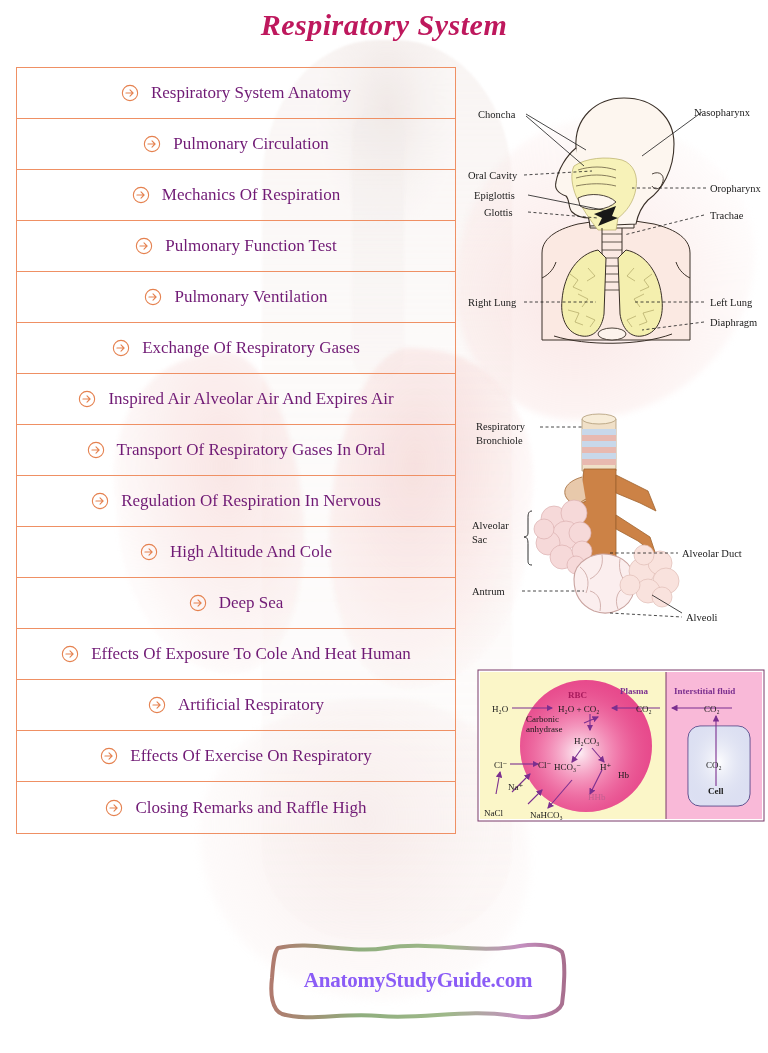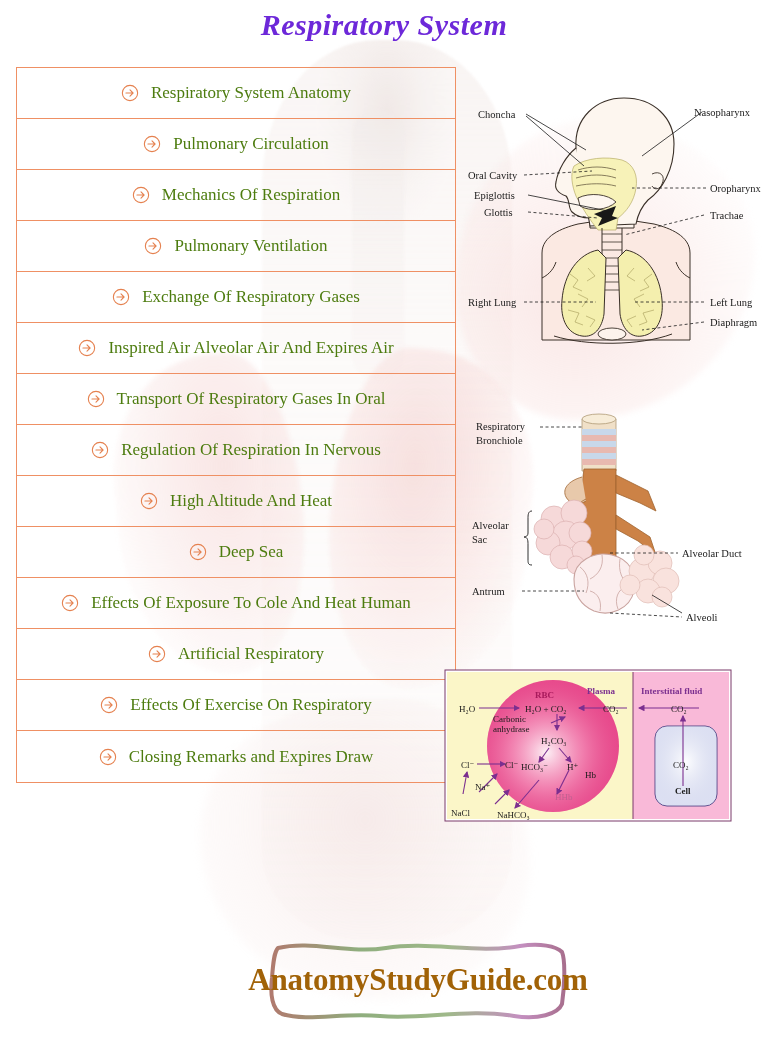--- a/index.html
+++ b/index.html
@@ -78,21 +78,21 @@
   
   .page-title {
     position: absolute;
     top: 8px; left: 0; right: 0;
     text-align: center;
     z-index: 5;
     font-size: 30px;
     font-weight: bold;
     font-style: italic;
     letter-spacing: 0.5px;
-    color: #6d28d9;
+    color: #be185d;
   }
 
   
   .toc-box {
     position: absolute;
     left: 16px; top: 67px;
     width: 440px;
     z-index: 4;
     border: 1px solid #ef9064;
     box-sizing: border-box;
@@ -109,33 +109,33 @@
   }
   .toc-row:last-child { border-bottom: none; }
 
   .arrow-icon {
     flex: 0 0 auto;
     width: 18px; height: 18px;
     margin-right: 12px;
     display: inline-block;
   }
   .toc-label {
-    color: #4d7c0f;
+    color: #701a75;
     font-size: 17px;
     white-space: nowrap;
   }
 
   
   .fig {
     position: absolute;
     z-index: 4;
   }
   #fig-upper-airway { left: 466px; top: 78px;  width: 296px; height: 275px; }
   #fig-alveoli      { left: 470px; top: 405px; width: 292px; height: 235px; }
-  #fig-gas-exchange { left: 443px; top: 668px; width: 290px; height: 155px; }
+  #fig-gas-exchange { left: 476px; top: 668px; width: 290px; height: 155px; }
 
   .fig svg { display: block; width: 100%; height: 100%; }
 
   .lbl {
     font-family: "Liberation Serif", "DejaVu Serif", serif;
     font-size: 10.5px;
     fill: #1a1a1a;
   }
   .lbl-sm { font-size: 9px; }
 
@@ -146,23 +146,23 @@
     width: 312px; height: 96px;
     z-index: 6;
   }
   .footer-banner svg { position: absolute; inset: 0; width: 100%; height: 100%; }
   .footer-text {
     position: absolute;
     inset: 0;
     display: flex;
     align-items: center;
     justify-content: center;
-    font-size: 31px;
+    font-size: 21px;
     font-weight: bold;
-    color: #a16207;
+    color: #8b5cf6;
     letter-spacing: -0.2px;
   }
 </style>
 </head>
 <body>
 
 <div class="watermark">
   <div class="wm-body"></div>
   <div class="wm-trachea"></div>
   <div class="wm-lung-left"></div>
@@ -198,20 +198,29 @@
   <div class="toc-row">
     <span class="arrow-icon">
       <svg viewBox="0 0 20 20">
           <circle cx="10" cy="10" r="8.5" fill="none" stroke="#e5814f" stroke-width="1.2"></circle>
           <path d="M5.5 10h8M10 6.6l3.4 3.4-3.4 3.4" fill="none" stroke="#e5814f" stroke-width="1.2" stroke-linecap="round" stroke-linejoin="round"></path>
         </svg>
     </span>
     <span class="toc-label">Mechanics Of Respiration</span>
   </div>
 
+  <div class="toc-row">
+    <span class="arrow-icon">
+      <svg viewBox="0 0 20 20">
+          <circle cx="10" cy="10" r="8.5" fill="none" stroke="#e5814f" stroke-width="1.2"></circle>
+          <path d="M5.5 10h8M10 6.6l3.4 3.4-3.4 3.4" fill="none" stroke="#e5814f" stroke-width="1.2" stroke-linecap="round" stroke-linejoin="round"></path>
+        </svg>
+    </span>
+    <span class="toc-label">Pulmonary Function Test</span>
+  </div>
 
   <div class="toc-row">
     <span class="arrow-icon">
       <svg viewBox="0 0 20 20">
           <circle cx="10" cy="10" r="8.5" fill="none" stroke="#e5814f" stroke-width="1.2"></circle>
           <path d="M5.5 10h8M10 6.6l3.4 3.4-3.4 3.4" fill="none" stroke="#e5814f" stroke-width="1.2" stroke-linecap="round" stroke-linejoin="round"></path>
         </svg>
     </span>
     <span class="toc-label">Pulmonary Ventilation</span>
   </div>
@@ -257,21 +266,21 @@
   </div>
 
 
   <div class="toc-row">
     <span class="arrow-icon">
       <svg viewBox="0 0 20 20">
           <circle cx="10" cy="10" r="8.5" fill="none" stroke="#e5814f" stroke-width="1.2"></circle>
           <path d="M5.5 10h8M10 6.6l3.4 3.4-3.4 3.4" fill="none" stroke="#e5814f" stroke-width="1.2" stroke-linecap="round" stroke-linejoin="round"></path>
         </svg>
     </span>
-    <span class="toc-label">High Altitude And Heat</span>
+    <span class="toc-label">High Altitude And Cole</span>
   </div>
 
   <div class="toc-row">
     <span class="arrow-icon">
       <svg viewBox="0 0 20 20">
           <circle cx="10" cy="10" r="8.5" fill="none" stroke="#e5814f" stroke-width="1.2"></circle>
           <path d="M5.5 10h8M10 6.6l3.4 3.4-3.4 3.4" fill="none" stroke="#e5814f" stroke-width="1.2" stroke-linecap="round" stroke-linejoin="round"></path>
         </svg>
     </span>
     <span class="toc-label">Deep Sea</span>
@@ -307,21 +316,21 @@
     <span class="toc-label">Effects Of Exercise On Respiratory</span>
   </div>
 
   <div class="toc-row">
     <span class="arrow-icon">
       <svg viewBox="0 0 20 20">
           <circle cx="10" cy="10" r="8.5" fill="none" stroke="#e5814f" stroke-width="1.2"></circle>
           <path d="M5.5 10h8M10 6.6l3.4 3.4-3.4 3.4" fill="none" stroke="#e5814f" stroke-width="1.2" stroke-linecap="round" stroke-linejoin="round"></path>
         </svg>
     </span>
-    <span class="toc-label">Closing Remarks and Expires Draw</span>
+    <span class="toc-label">Closing Remarks and Raffle High</span>
   </div>
 
 </div>
 
 <div class="fig" id="fig-upper-airway">
   <svg viewBox="0 0 296 275">
 
     <path d="M76 175 C76 158 96 150 112 146 L150 140 L188 146 C204 150 224 158 224 175 L224 262 L76 262 Z" fill="#fbe9e2" stroke="#3a3028" stroke-width="1"></path>
 
     <path d="M124 120 L124 150 L168 150 L168 120 Z" fill="#fdf3ec" stroke="#3a3028" stroke-width="1"></path>

